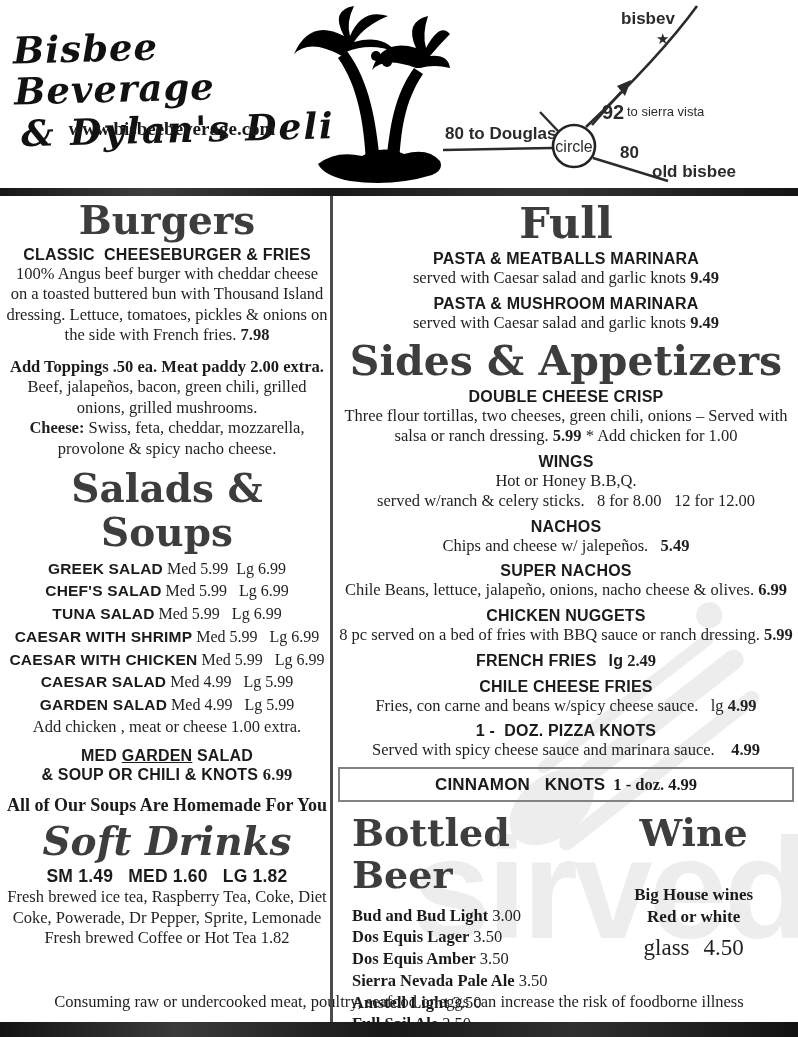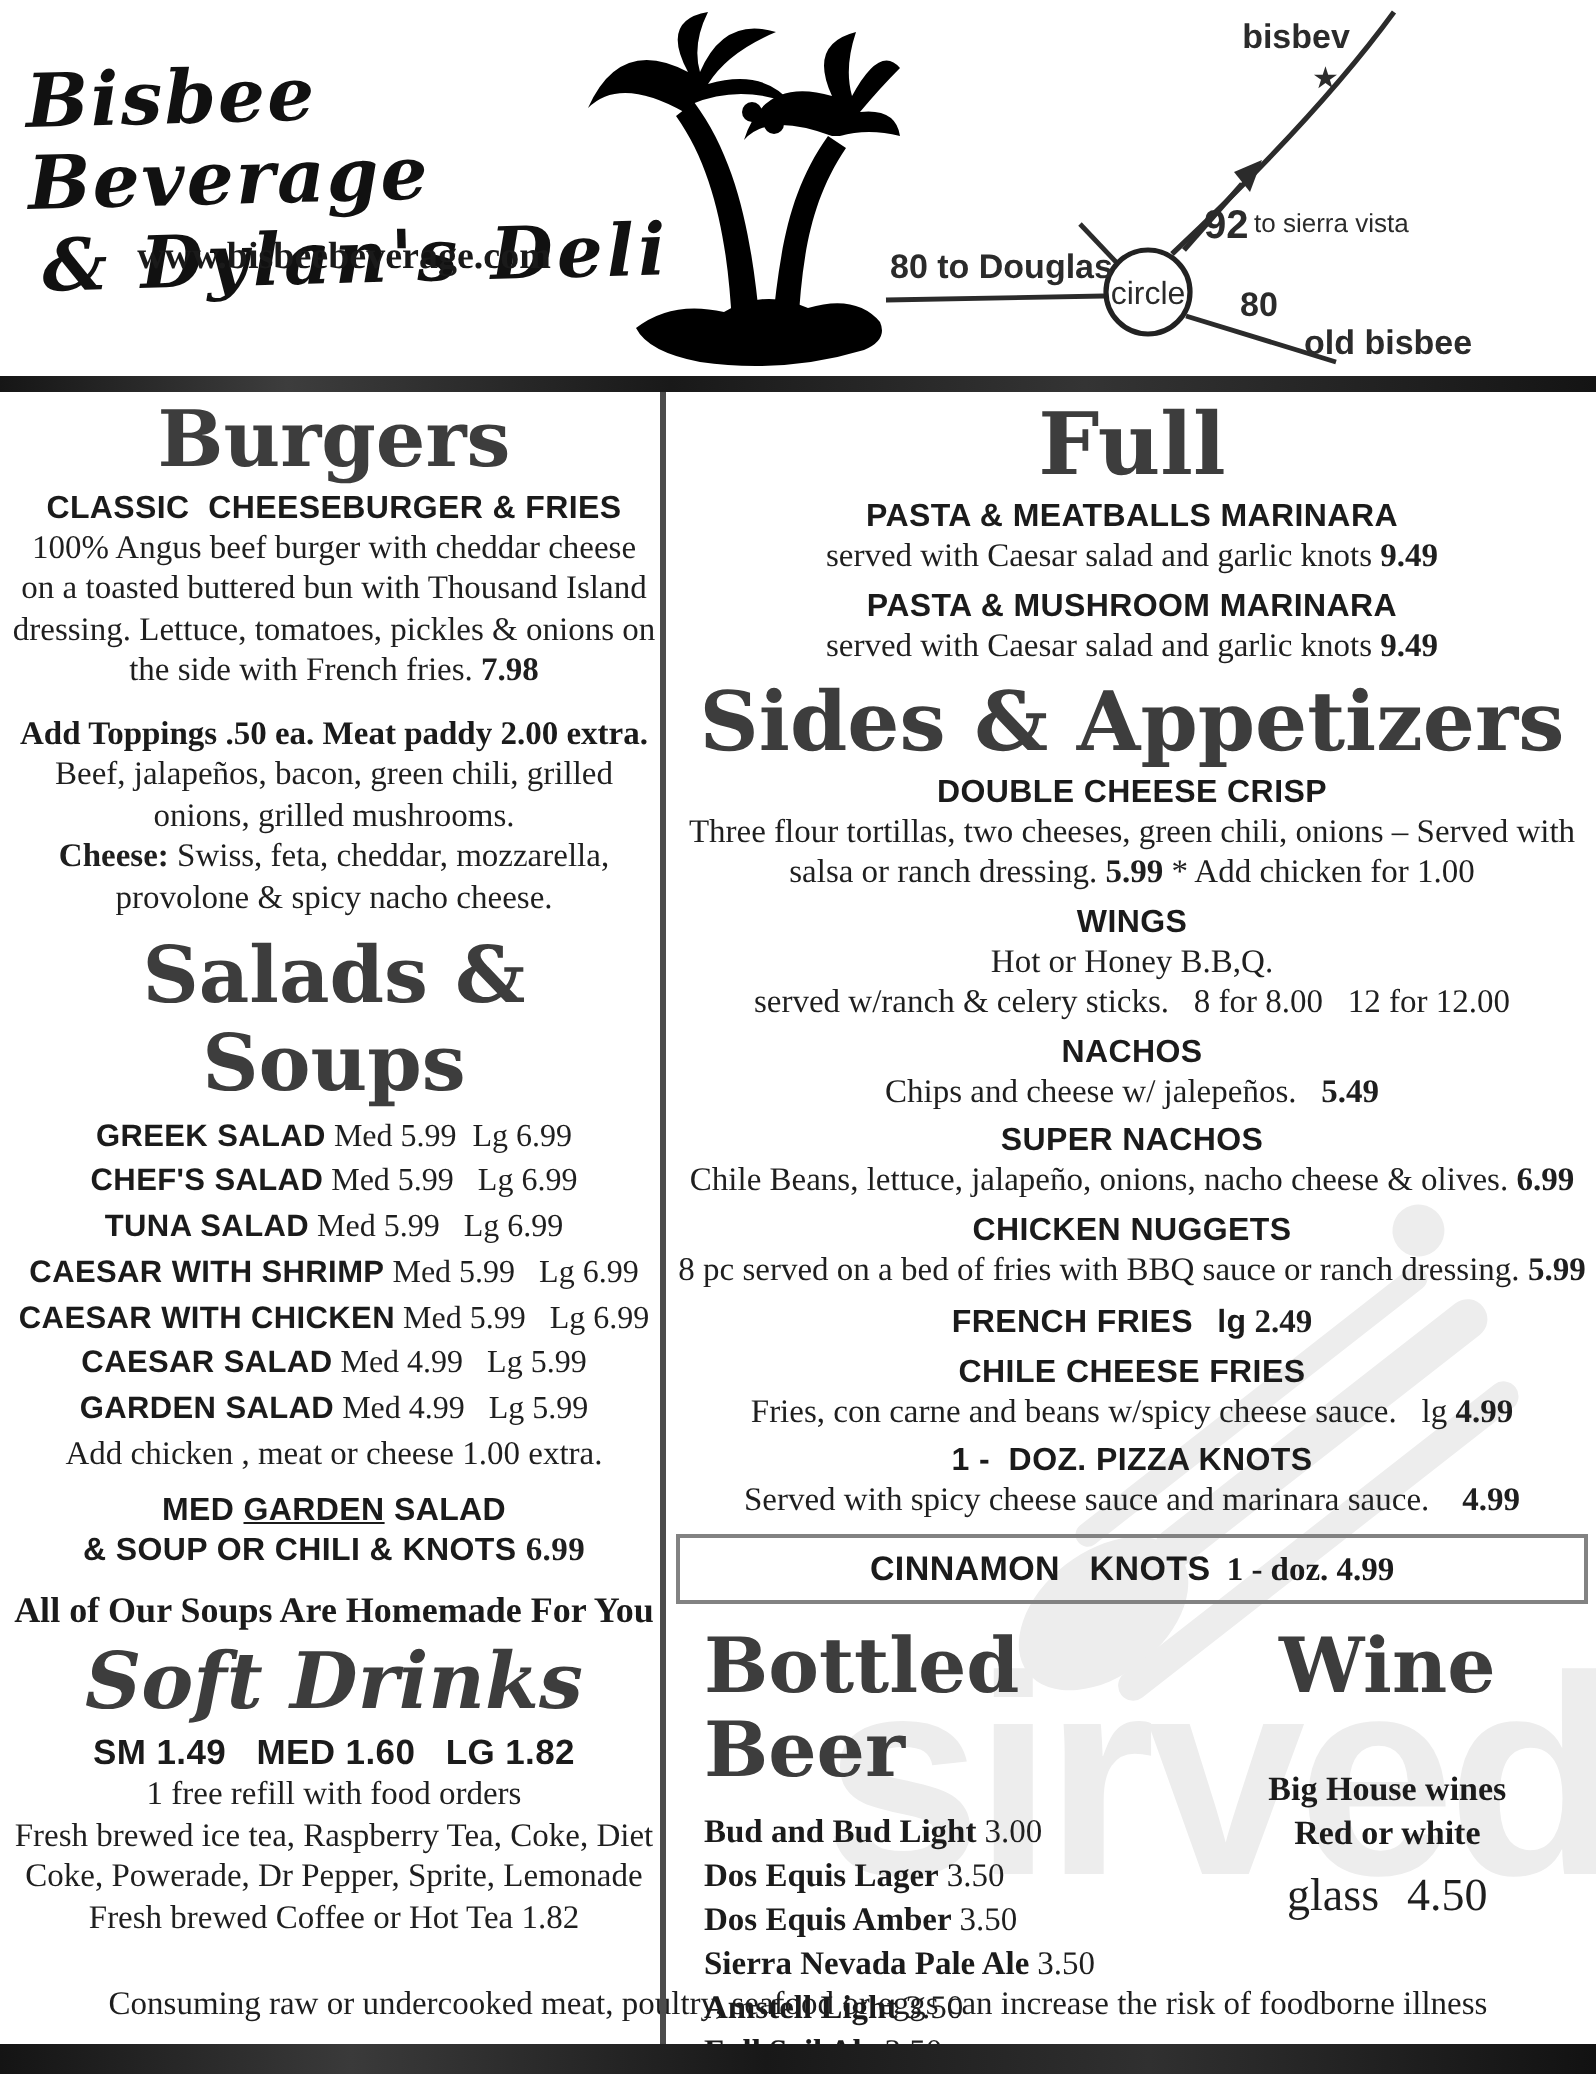--- a/index.html
+++ b/index.html
@@ -150,21 +150,20 @@
 
     <div class="mi" style="margin-top:10px;">
       <div class="nm"><span>MED </span><span class="u">GARDEN</span><span> SALAD</span></div>
       <div class="nm"><span>&amp; SOUP OR CHILI &amp; KNOTS</span> <span class="sf">6.99</span></div>
     </div>
 
     <div class="sfb" style="font-size:18px;margin-top:9px;">All of Our Soups Are Homemade For You</div>
 
     <div class="h-stencil" style="margin-top:4px;font-style:italic;">Soft Drinks</div>
     <div class="nm pre" style="font-size:17.5px;">SM 1.49   MED 1.60   LG 1.82</div>
-    <div class="sf">1 free refill with food orders</div>
     <div class="sf">Fresh brewed ice tea, Raspberry Tea, Coke, Diet Coke, Powerade, Dr Pepper, Sprite, Lemonade</div>
     <div class="sf">Fresh brewed Coffee or Hot Tea 1.82</div>
   </div>
 
   <div class="col col-right">
 
     <div class="h-stencil" style="font-size:43px;">Full</div>
 
     <div class="mi">
       <div class="nm">PASTA &amp; MEATBALLS MARINARA</div>

